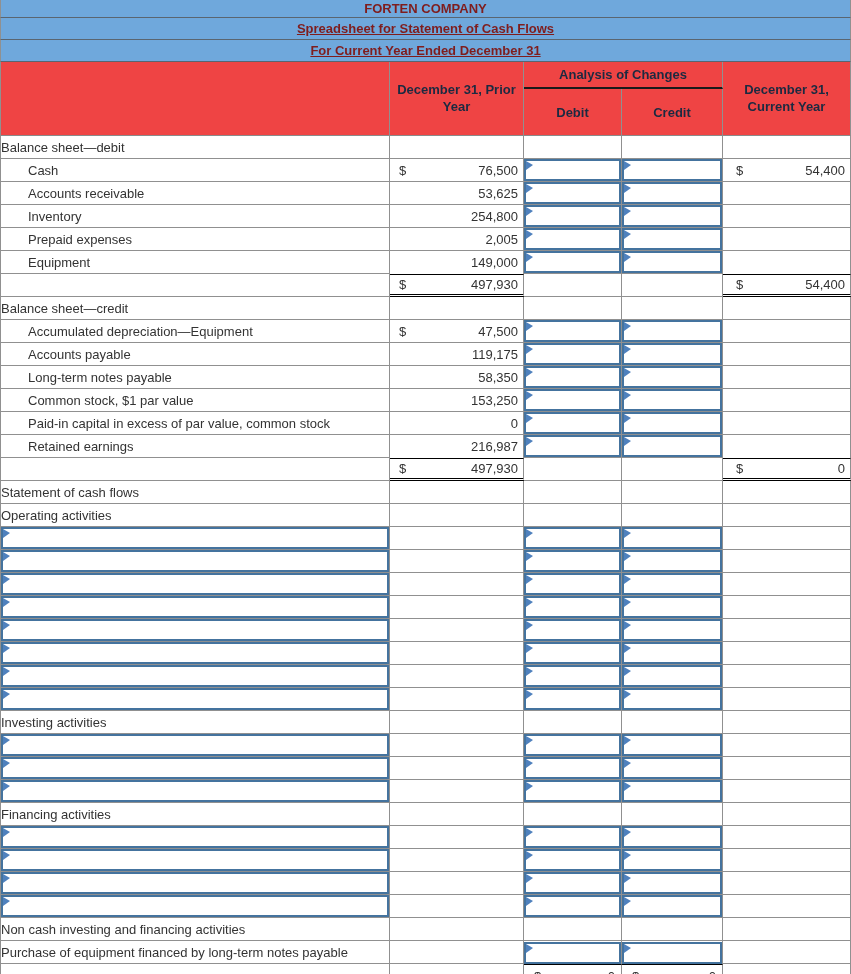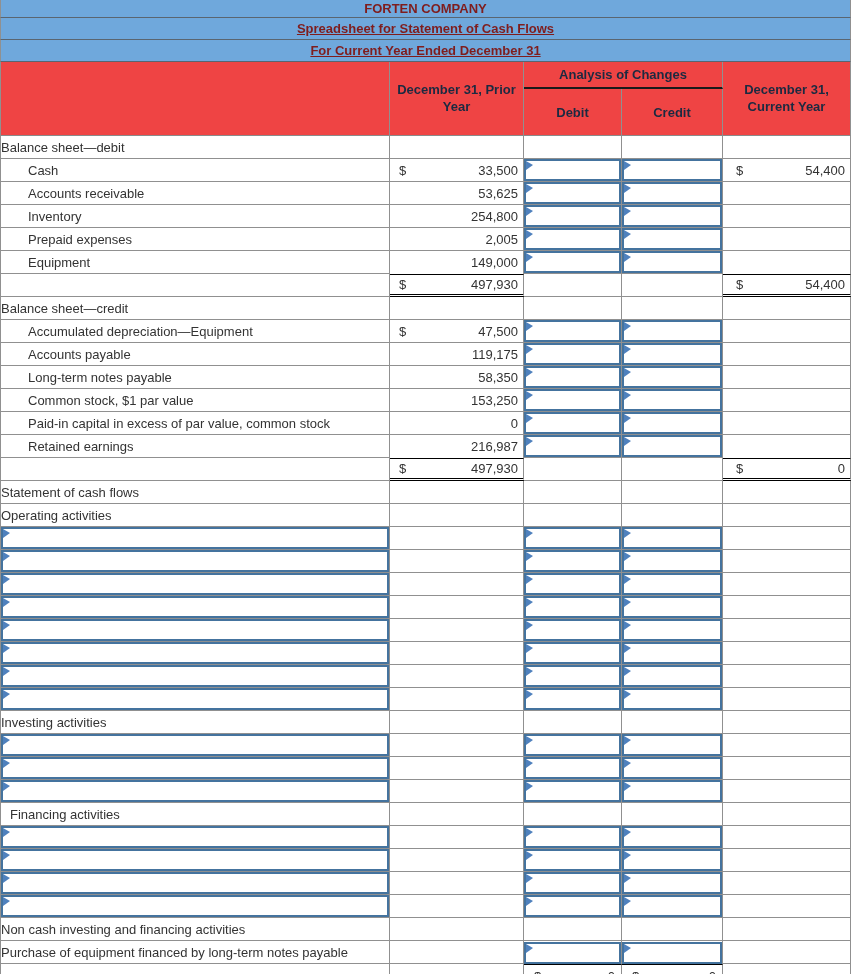--- a/index.html
+++ b/index.html
@@ -18,21 +18,21 @@
          border-bottom:1px solid #5A6570; border-left:1px solid #909090; }
   td.ch { background:#ef4444; color:#1B2A41; font-weight:bold; text-align:center;
           border-bottom:1px solid #8A8A8A; }
   td.pre { white-space:pre-line; line-height:1.25; }
   td.analysis { height:27px; border-bottom:2px solid #1a1a1a; }
   tr.chr2 td { height:47px; }
 
   
   .lbl { }
   .ind { padding-left:27px; }
-  .padsm { padding-left:9px; }
+  .padsm { }
   .num .money { display:flex; justify-content:space-between; align-items:center;
                 height:100%; padding:0 5px 0 9px; }
   td.c5.num .money { padding-left:13px; }
   td.c3.num .money, td.c4.num .money { padding:0 6px 0 10px; }
 
   
   td.in { padding:0; }
   .box { position:relative; width:100%; height:22px; border:2px solid #44739E; background:#fff; }
   .mk { position:absolute; top:0; left:0; width:0; height:0;
         border-top:4px solid transparent; border-bottom:5px solid transparent;
@@ -87,21 +87,21 @@
     <td class="c3"></td>
     <td class="c4"></td>
     <td class="c5"></td>
   </tr>
 
   <tr>
     <td class="c1 lbl ind">Cash</td>
     <td class="c2 num">
             <div class="money">
               <span class="cur">$</span>
-              <span class="val">33,500</span>
+              <span class="val">76,500</span>
             </div>
           </td>
     <td class="c3 in">
             <div class="box">
               <span class="mk"></span>
             </div>
           </td>
     <td class="c4 in">
             <div class="box">
               <span class="mk"></span>

